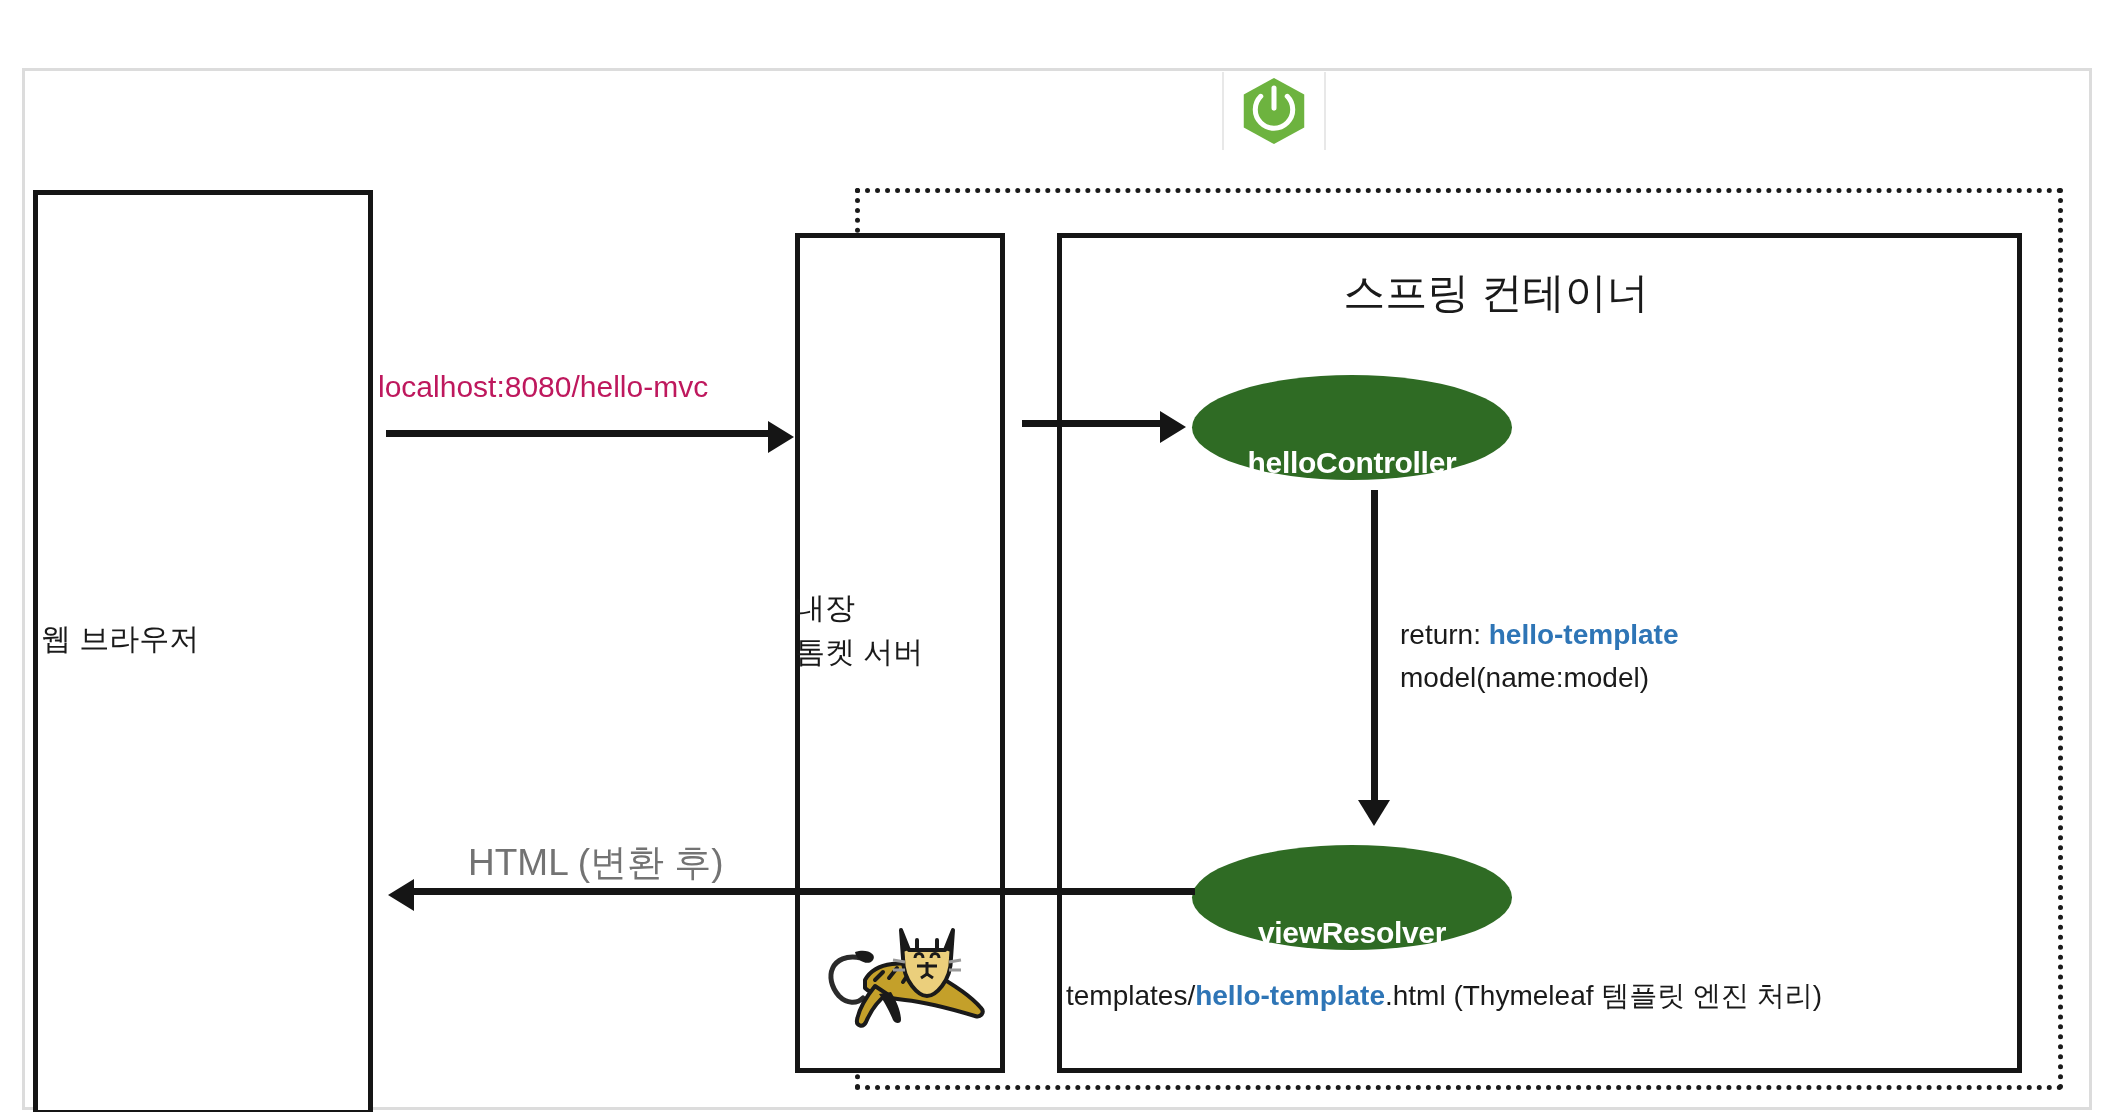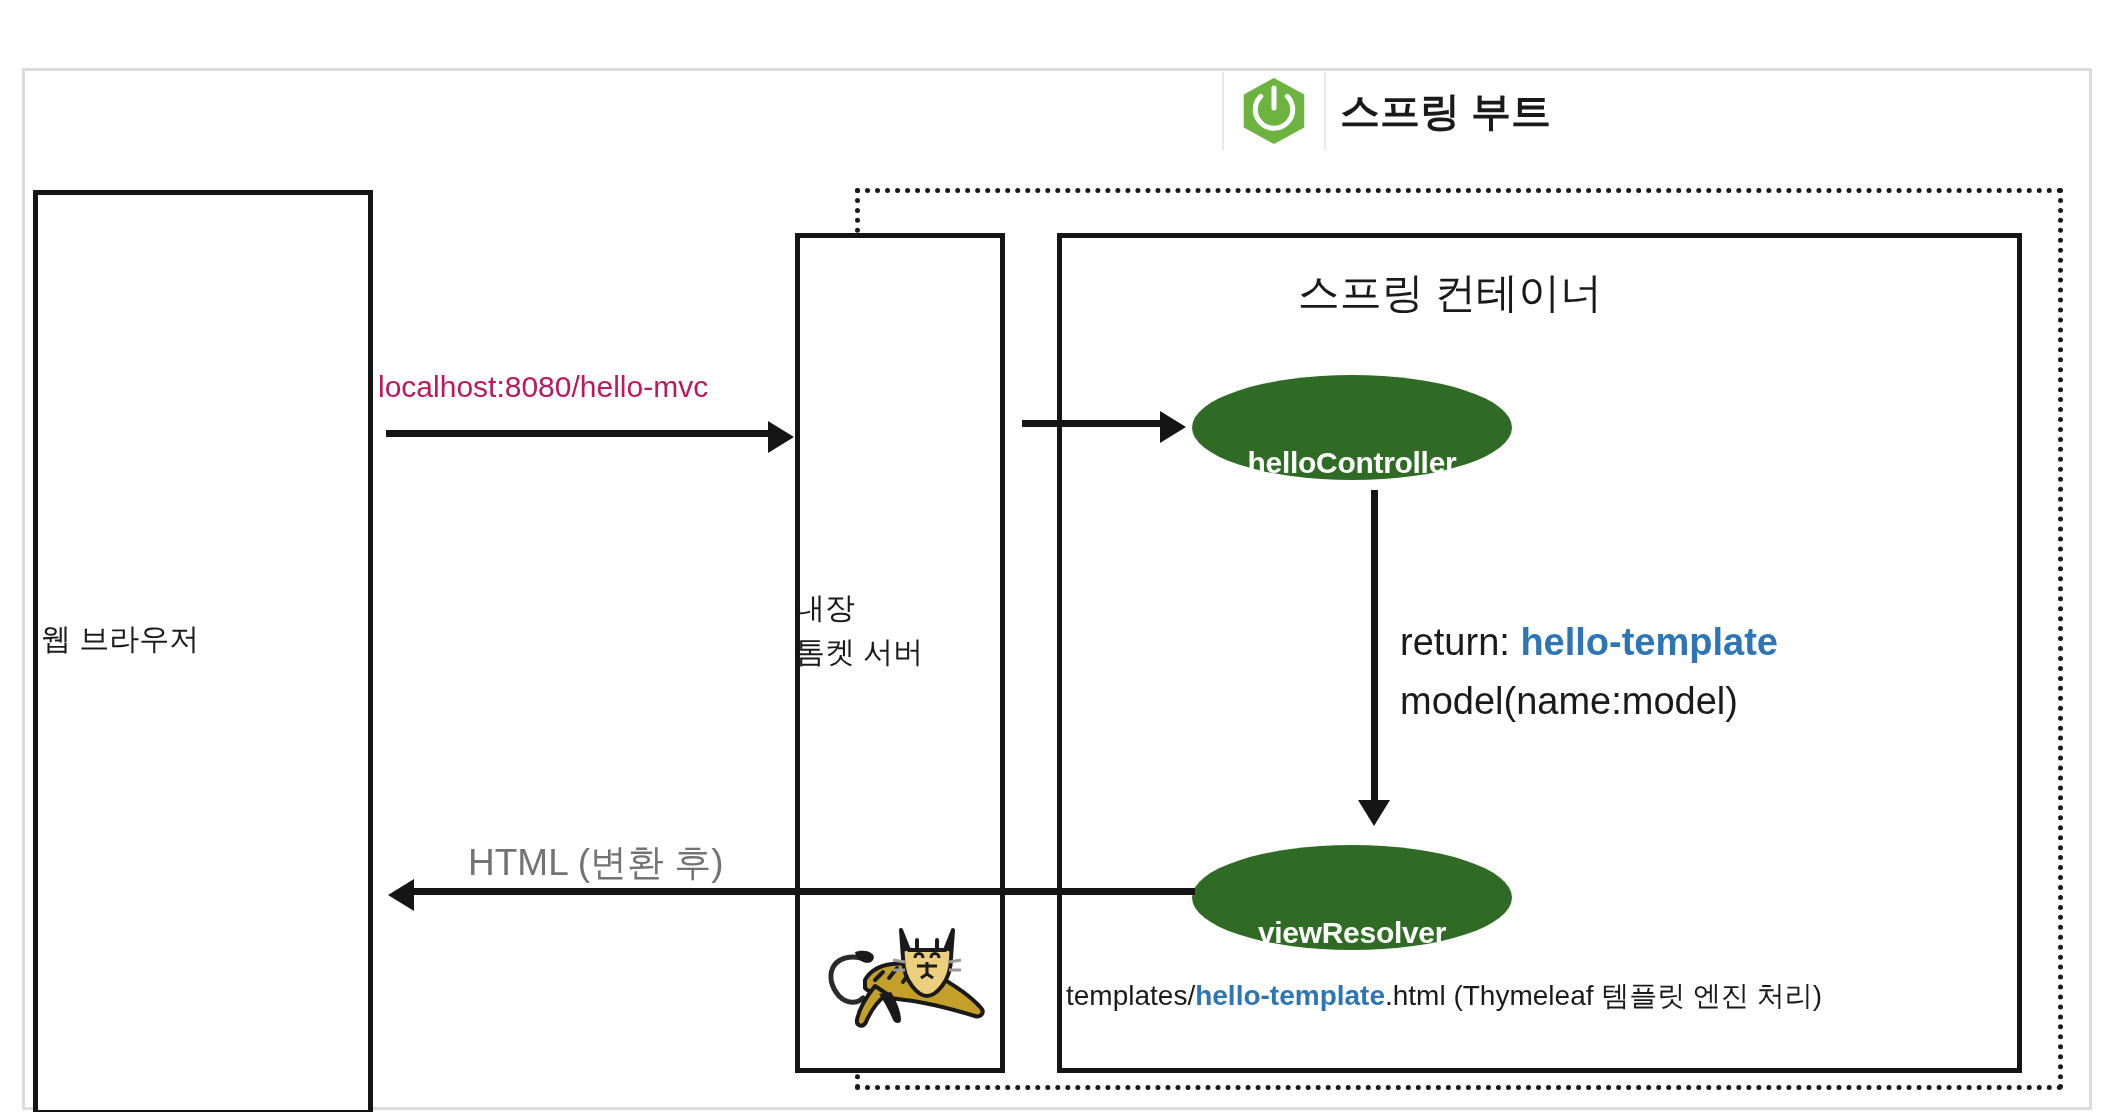--- a/index.html
+++ b/index.html
@@ -98,26 +98,25 @@
     line-height: 1.45;
   }
   #browser-label {
     left: 33px; top: 617px; width: 340px; margin-left: 8px;
   }
   #tomcat-label {
     left: 795px; top: 586px; width: 210px;
   }
   #container-title {
     position: absolute;
-    left: 1057px; top: 265px; width: 786px;
+    left: 1103px; top: 265px; width: 786px;
     text-align: center;
     font-size: 42px;
     color: #1a1a1a;
     white-space: nowrap;
-    font-family: Liberation Serif, serif;
   }
 
   
   .bean {
     position: absolute;
     background: #2F6B24;
     border-radius: 50%;
     display: flex;
     align-items: flex-end;
     justify-content: center;
@@ -173,21 +172,21 @@
   #dispatch-line { left: 1022px; top: 420px; width: 143px; }
   #dispatch-head { left: 1160px; top: 411px; }
 
   
   #model-line { left: 1371px; top: 490px; height: 320px; }
   #model-head { left: 1358px; top: 800px; }
 
   #return-text {
     position: absolute;
     left: 1400px; top: 613px;
-    font-size: 38px; color: #1a1a1a;
+    font-size: 28px; color: #1a1a1a;
     white-space: nowrap;
     line-height: 1.55;
   }
   .accent-blue {
     color: #2E75B6;
     font-weight: bold;
   }
 
   
   #resp-line { left: 405px; top: 888px; width: 790px; }
@@ -225,21 +224,20 @@
   <div id="figure-frame"></div>
 
   <div id="springboot-header">
     <div id="springboot-logo-box">
       <svg width="72" height="72" viewBox="0 0 100 100" aria-hidden="true">
         <polygon points="50,4 92,27 92,73 50,96 8,73 8,27" fill="#6DB33F"></polygon>
         <path d="M50 22 A26 26 0 1 0 76 48" fill="none" stroke="#ffffff" stroke-width="7" stroke-linecap="round" transform="rotate(-45 50 48)"></path>
         <line x1="50" y1="18" x2="50" y2="46" stroke="#ffffff" stroke-width="7" stroke-linecap="round"></line>
       </svg>
     </div>
-    <div id="springboot-label">스프링 부트</div>
   </div>
 
   <div id="springboot-boundary"></div>
 
   <div id="browser-box" class="solid-box"></div>
   <div id="browser-label" class="box-label">웹 브라우저</div>
 
   <div id="tomcat-box" class="solid-box"></div>
   <div id="tomcat-label" class="box-label">내장
 톰켓 서버</div>

